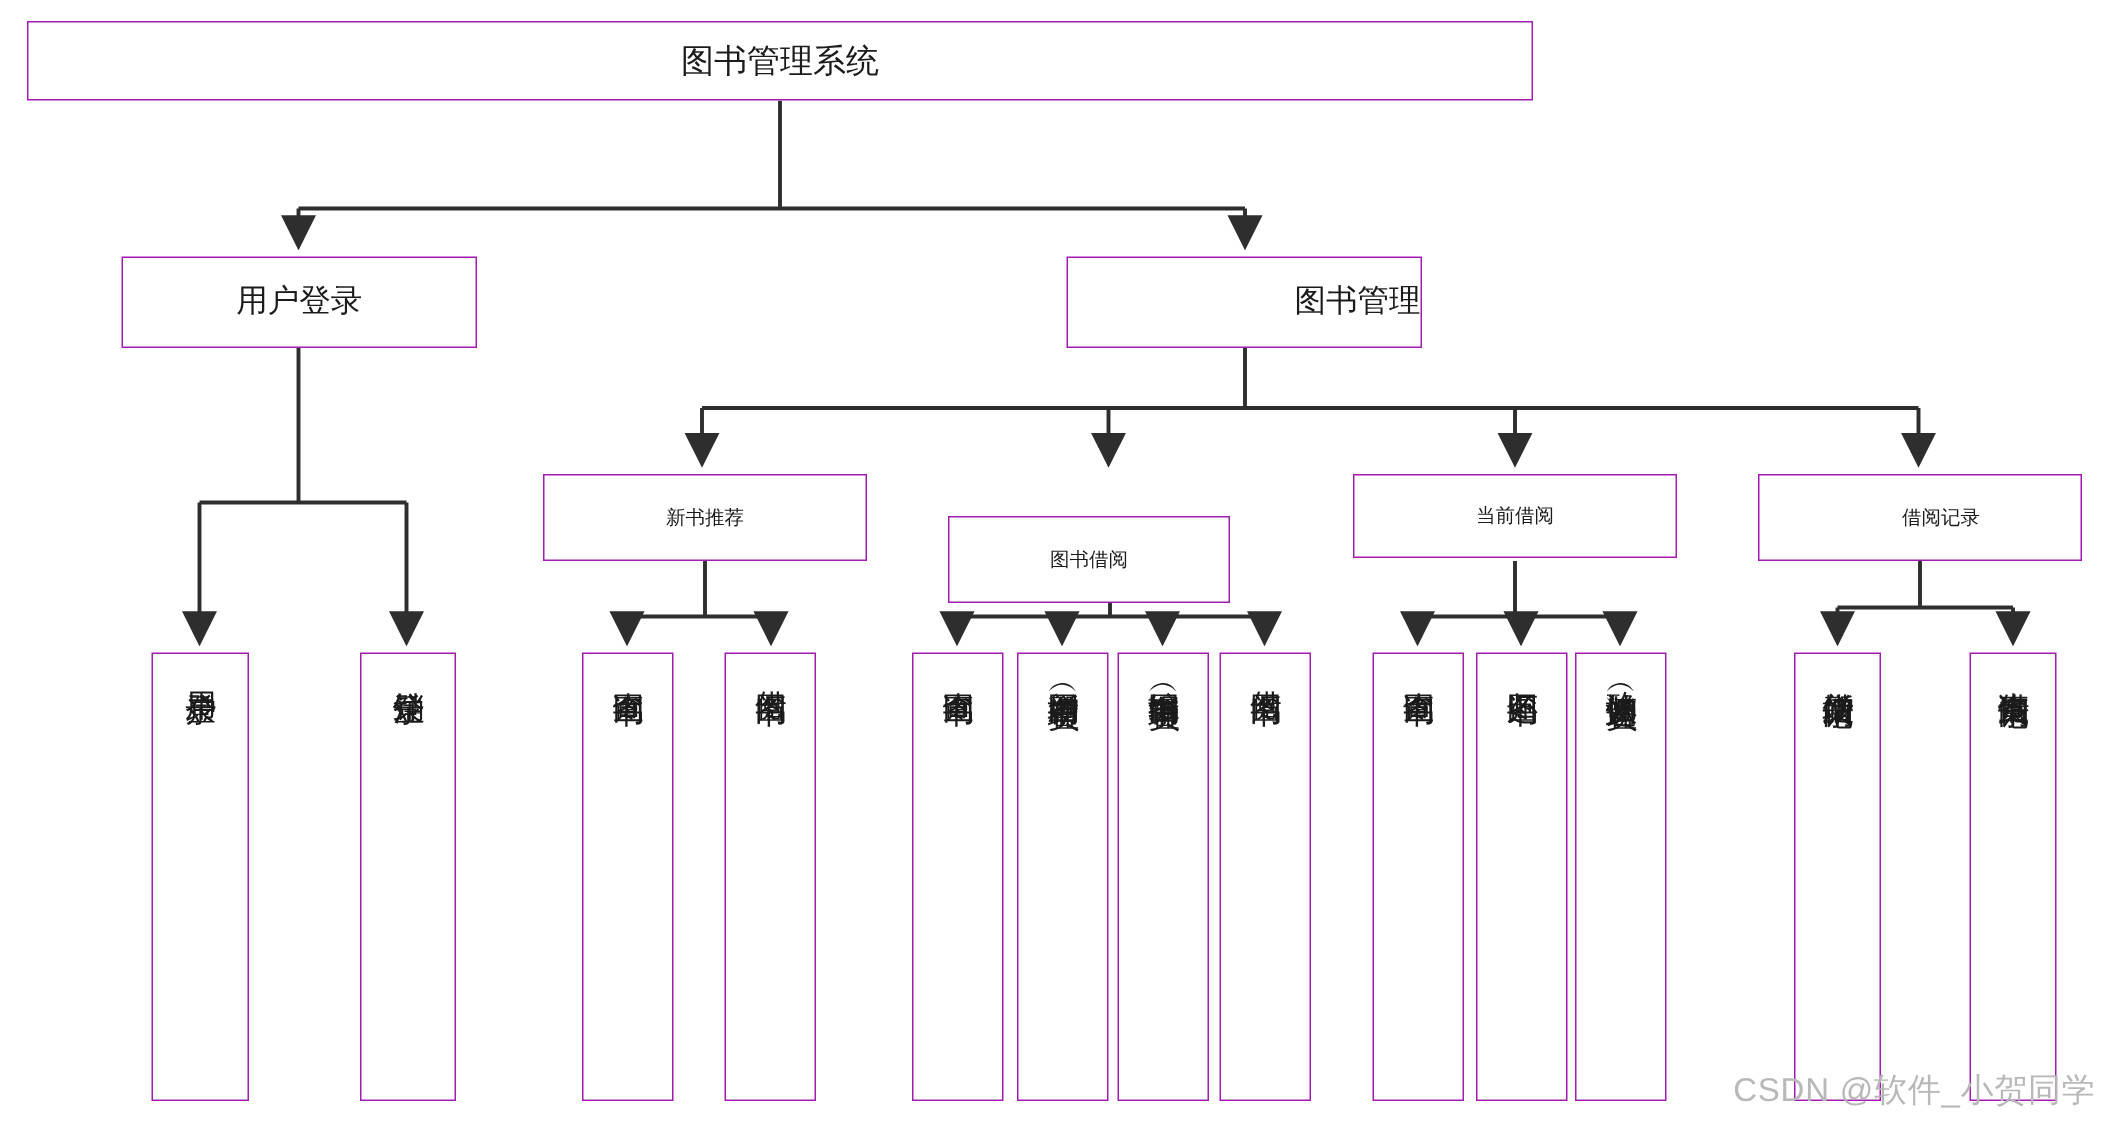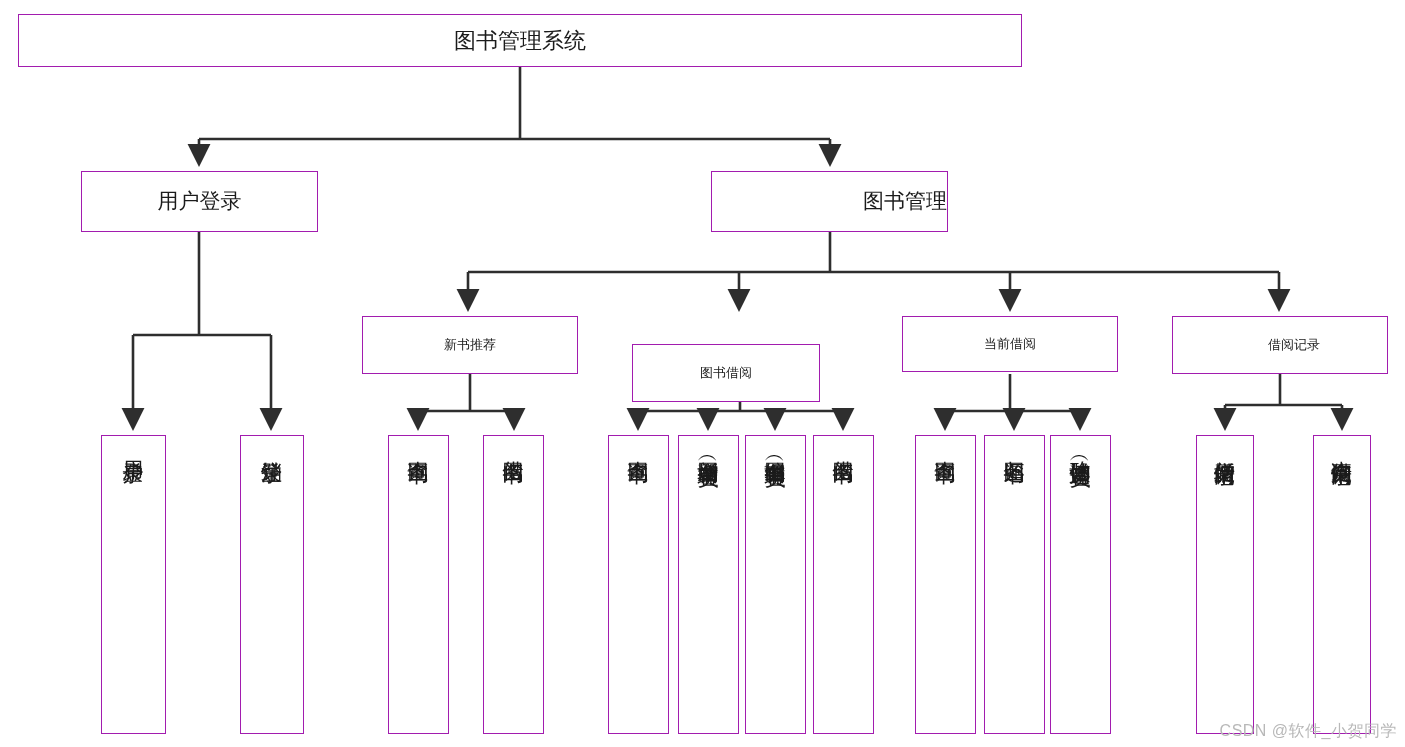--- a/index.html
+++ b/index.html
@@ -53,21 +53,21 @@
     writing-mode: vertical-rl;
     text-orientation: upright;
     font-size: 21px;
     letter-spacing: 1px;
     line-height: 1.0;
   }
   .watermark {
     position: absolute;
     right: 8px;
     bottom: 5px;
-    font-size: 16px;
+    font-size: 22px;
     color: #b8b8b8;
     white-space: nowrap;
     letter-spacing: 0.5px;
   }
 </style>
 </head>
 <body>
 
 <div id="canvas">
 

